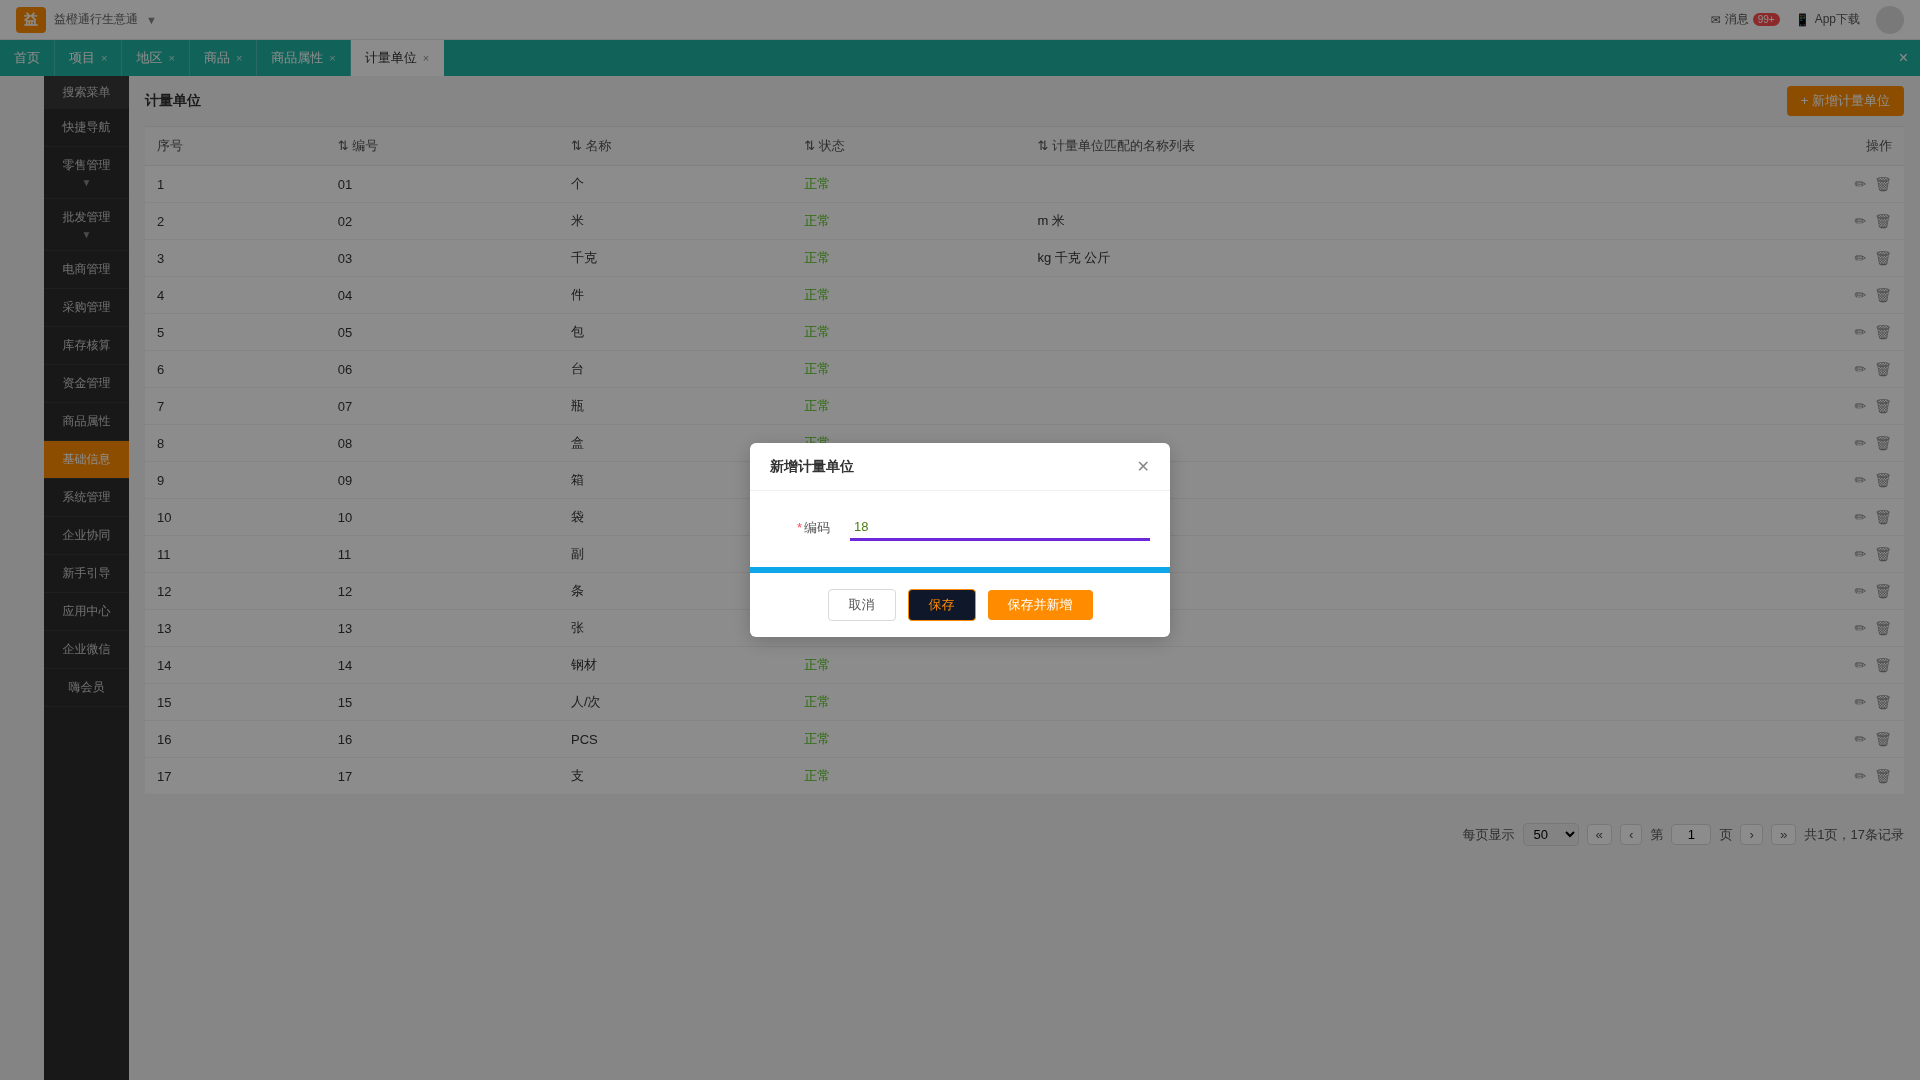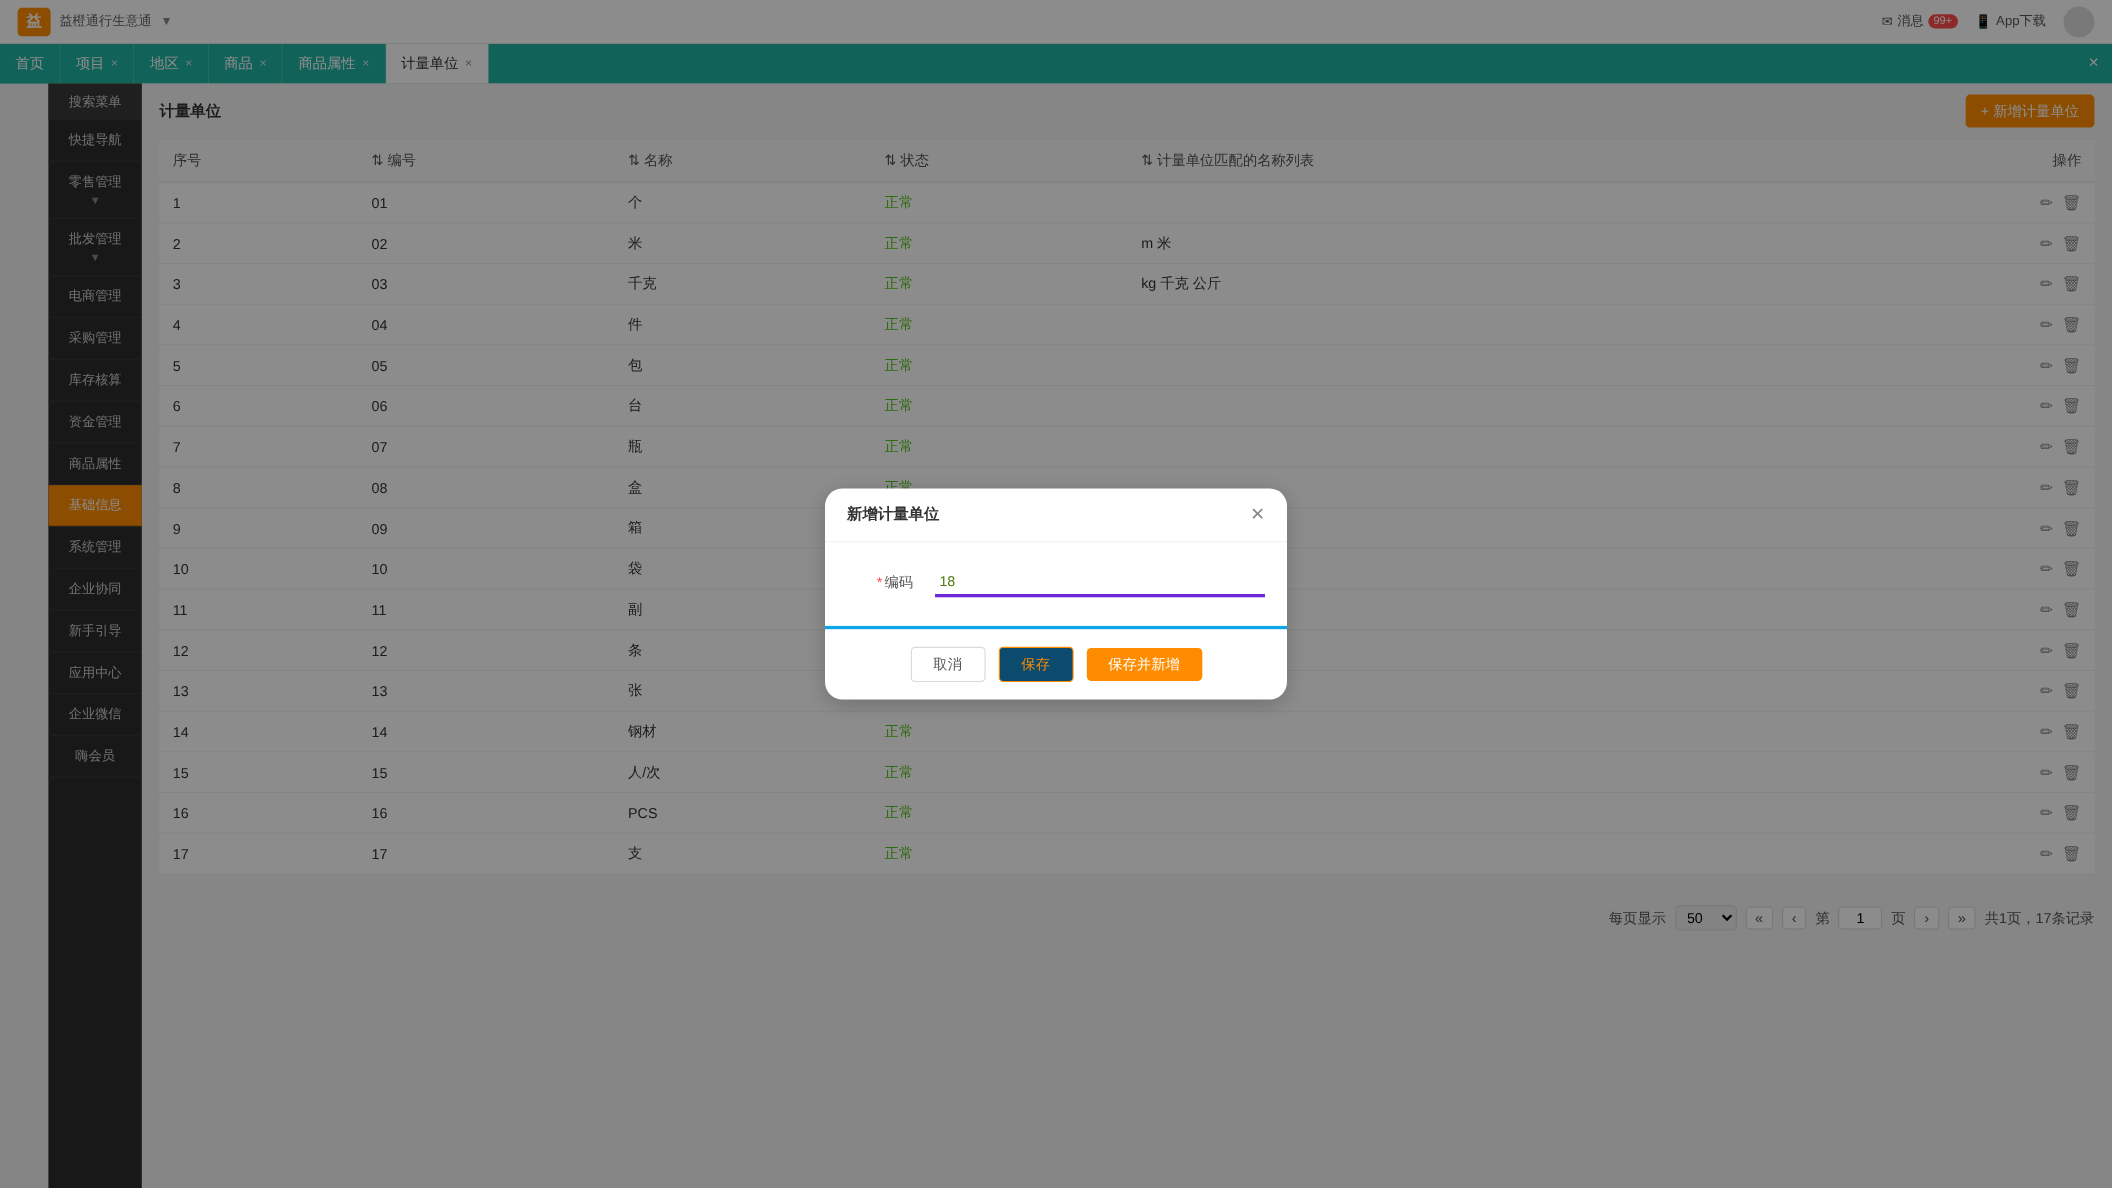--- a/index.html
+++ b/index.html
@@ -250,21 +250,21 @@
       position: fixed;
       top: 0; left: 0; right: 0; bottom: 0;
       background: rgba(0,0,0,0.45);
       display: flex;
       align-items: center;
       justify-content: center;
       z-index: 1000;
     }
     .modal {
       background: #fff;
-      border-radius: 16px;
+      border-radius: 6px;
       width: 420px;
       box-shadow: 0 4px 20px rgba(0,0,0,0.2);
       overflow: hidden;
     }
     .modal-header {
       display: flex;
       align-items: center;
       justify-content: space-between;
       padding: 14px 20px;
       border-bottom: 1px solid #f0f0f0;
@@ -310,34 +310,34 @@
     }
     .form-input.active-field {
       border-bottom-color: #ff8c00;
     }
     .modal-footer {
       display: flex;
       align-items: center;
       justify-content: center;
       padding: 16px 20px;
       gap: 12px;
-      border-top: 3px solid #0ea5e9;
+      border-top: 6px solid #0ea5e9;
     }
     .btn-cancel {
       border: 1px solid #d9d9d9;
       background: #fff;
       color: #555;
       padding: 6px 20px;
       border-radius: 4px;
       cursor: pointer;
       font-size: 13px;
     }
     .btn-save {
       border: 1px solid #ff8c00;
-      background: #0c4a6e;
+      background: #0f172a;
       color: #ff8c00;
       padding: 6px 20px;
       border-radius: 4px;
       cursor: pointer;
       font-size: 13px;
     }
     .btn-save-new {
       background: #ff8c00;
       color: #fff;
       border: none;

